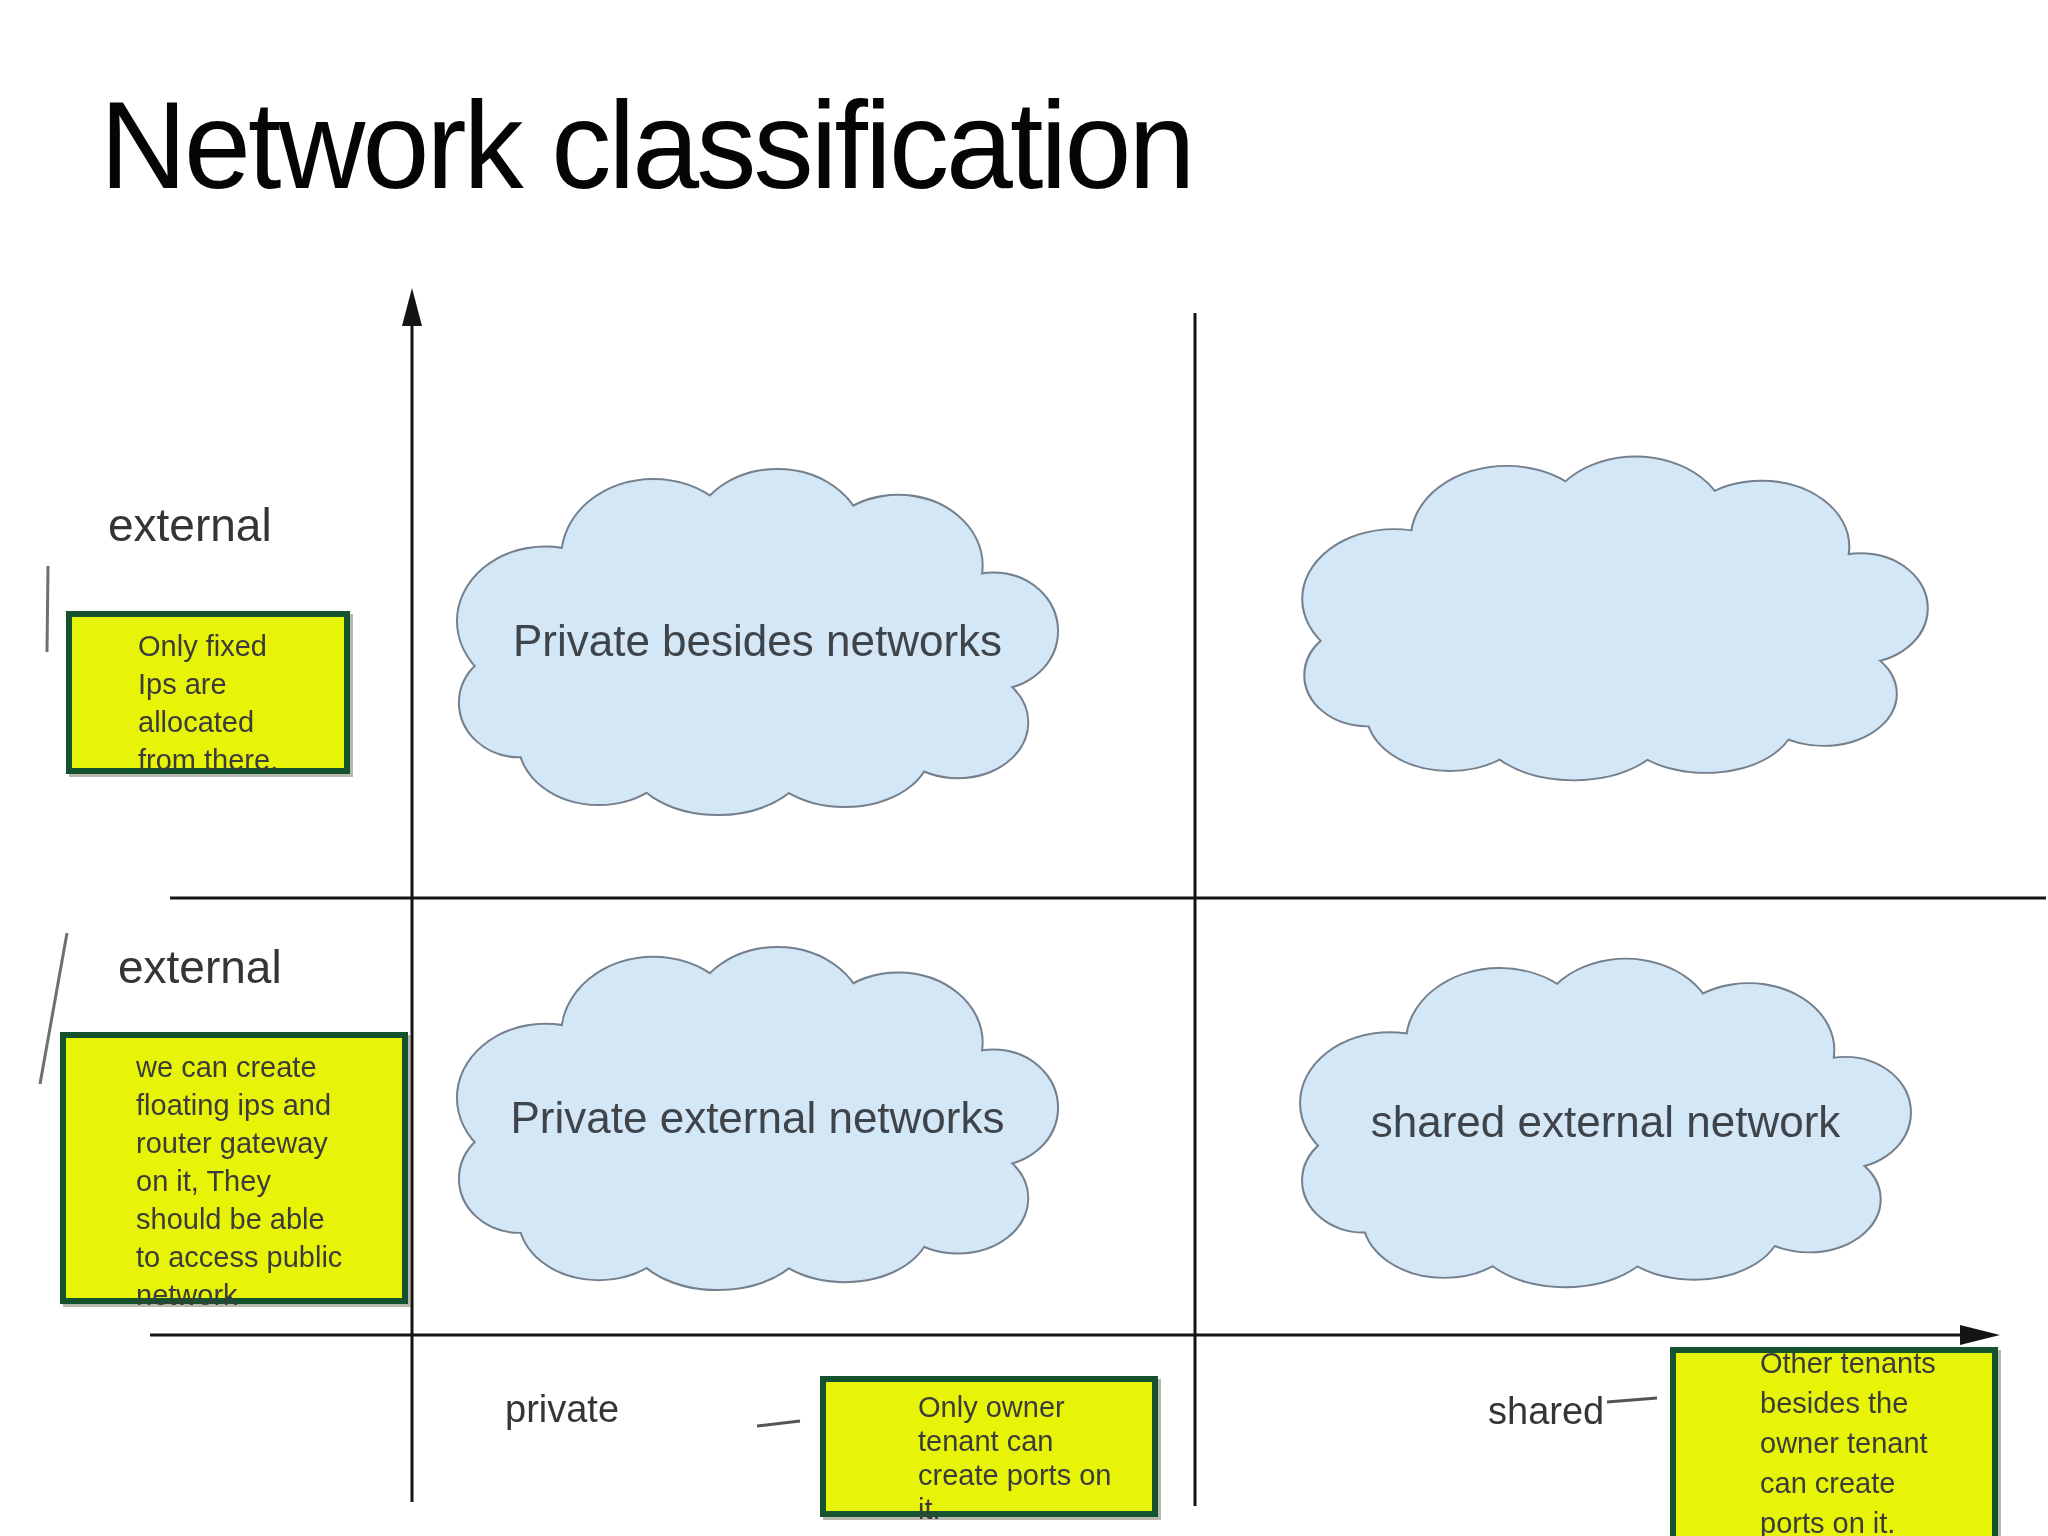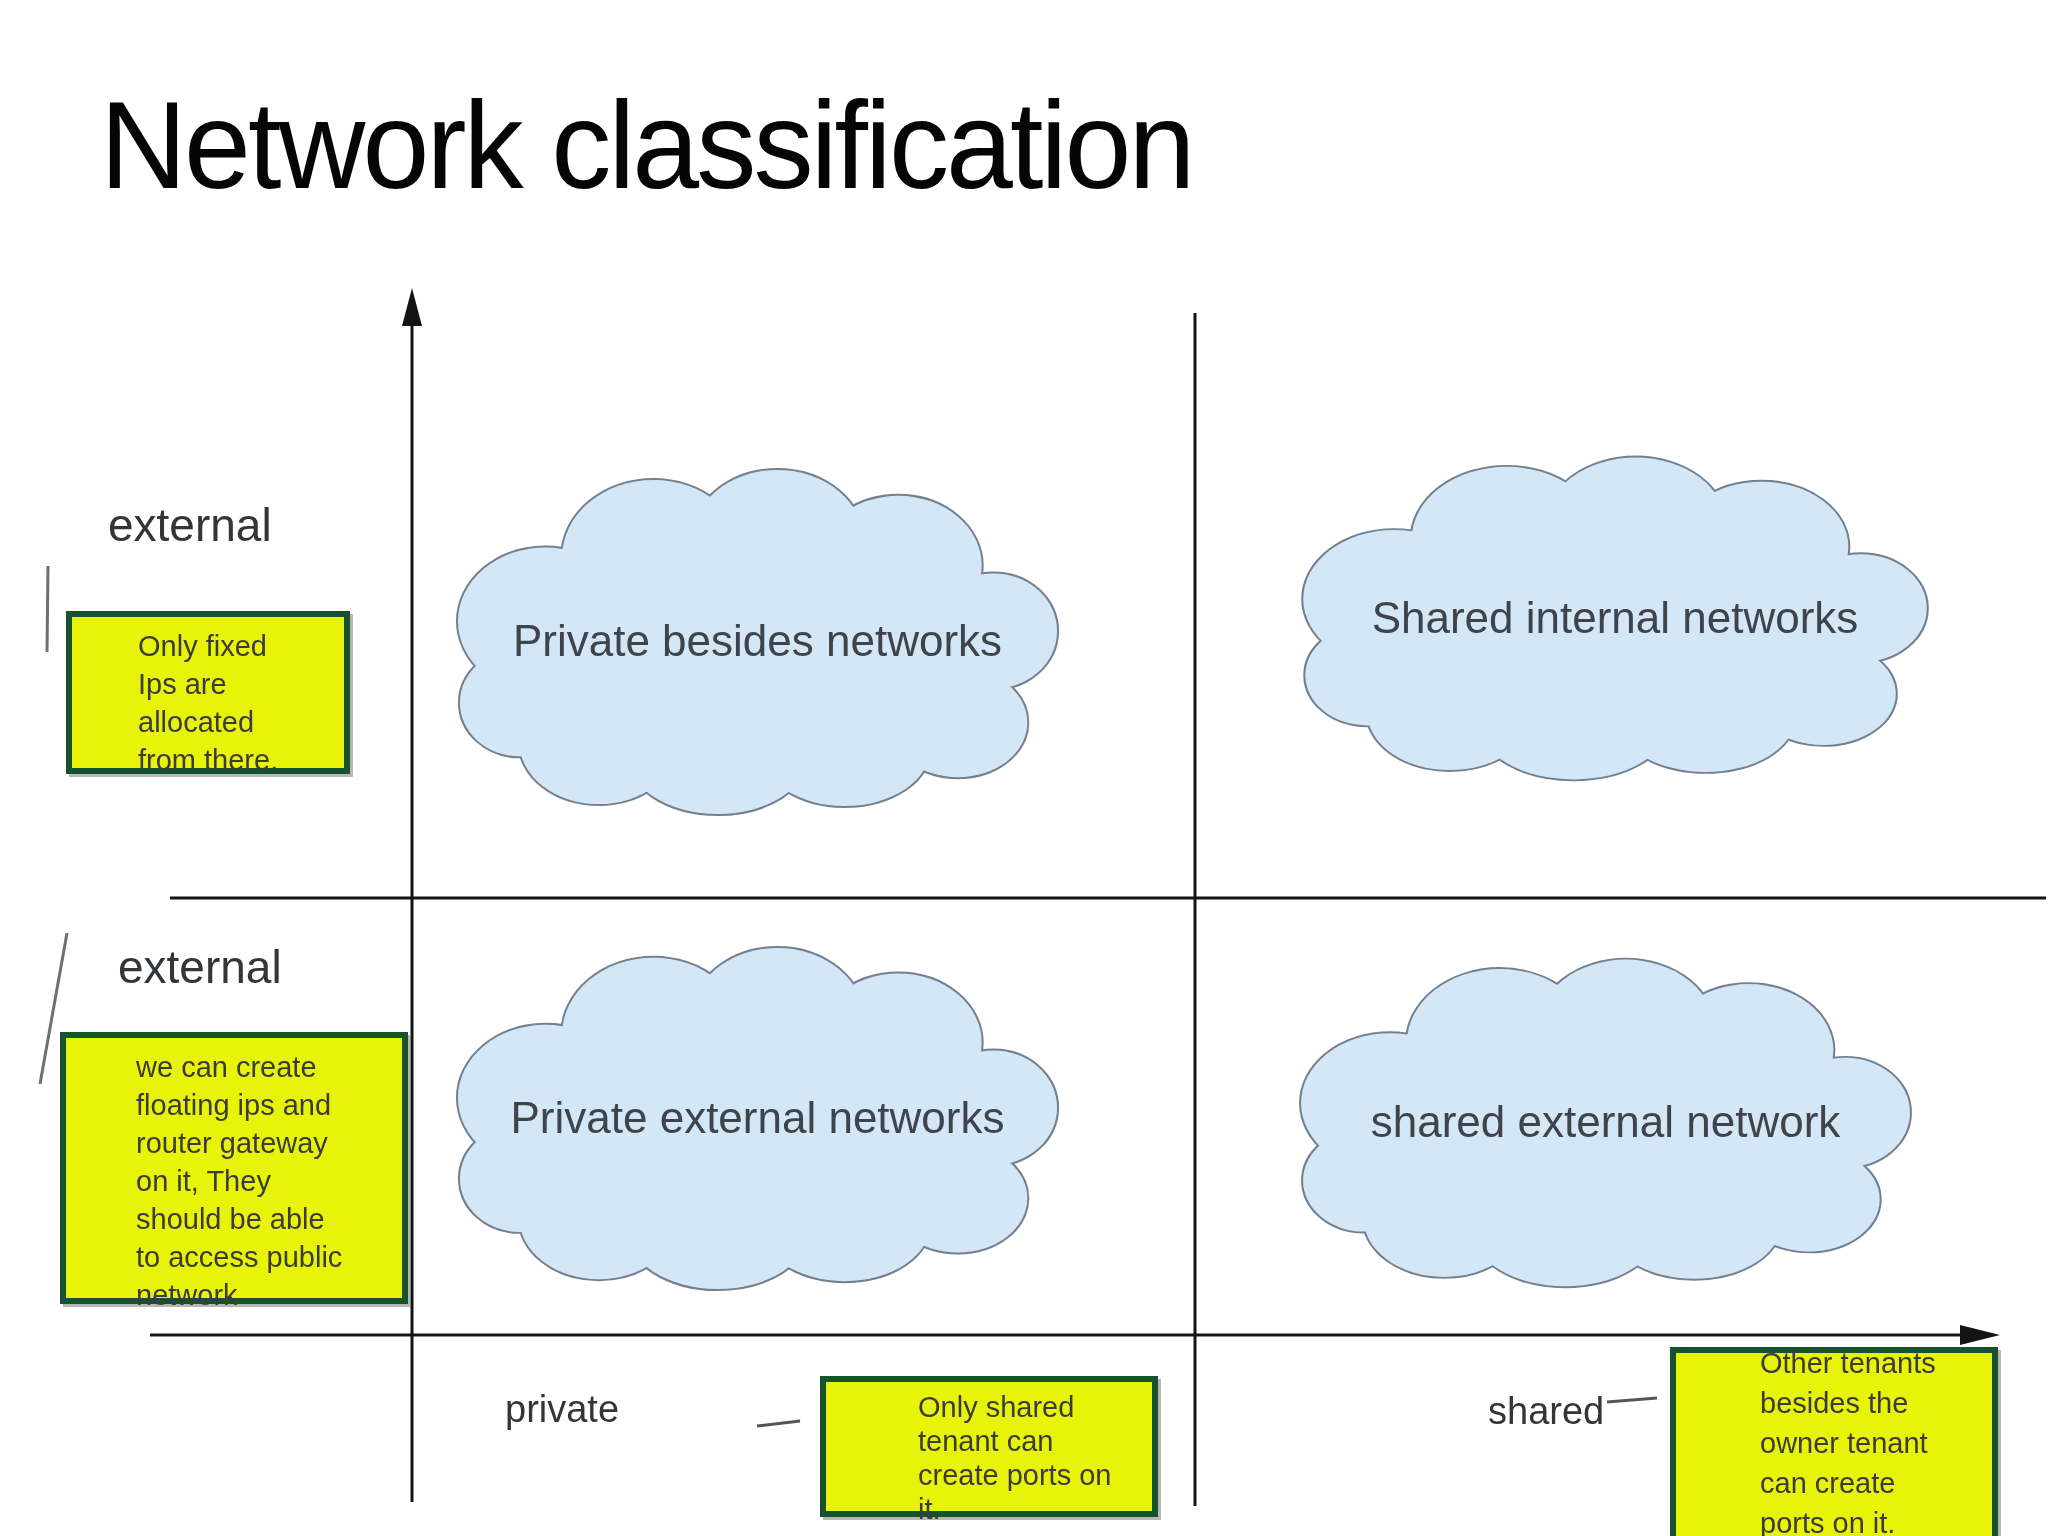--- a/index.html
+++ b/index.html
@@ -116,21 +116,20 @@
           <ellipse cx="70" cy="242" rx="60" ry="54" fill="#d4e7f6"></ellipse>
           <ellipse cx="150" cy="282" rx="80" ry="62" fill="#d4e7f6"></ellipse>
           <ellipse cx="270" cy="294" rx="92" ry="60" fill="#d4e7f6"></ellipse>
           <ellipse cx="398" cy="288" rx="86" ry="58" fill="#d4e7f6"></ellipse>
           <ellipse cx="512" cy="262" rx="70" ry="55" fill="#d4e7f6"></ellipse>
           <ellipse cx="300" cy="190" rx="160" ry="100" fill="#d4e7f6"></ellipse>
           <ellipse cx="150" cy="200" rx="110" ry="85" fill="#d4e7f6"></ellipse>
           <ellipse cx="460" cy="190" rx="110" ry="85" fill="#d4e7f6"></ellipse>
         </g>
       </svg>
-    <span class="lbl">Shared internal networks</span>
   </div>
   <div class="cloud" style="left:450px;top:940px;width:615px;height:355px;">
     <svg class="cloudsvg" viewBox="0 0 620 360" preserveAspectRatio="none">
         <g>
           <ellipse cx="96" cy="160" rx="88" ry="74" fill="#d4e7f6" stroke="#74808e" stroke-width="4"></ellipse>
           <ellipse cx="205" cy="96" rx="92" ry="78" fill="#d4e7f6" stroke="#74808e" stroke-width="4"></ellipse>
           <ellipse cx="330" cy="82" rx="88" ry="74" fill="#d4e7f6" stroke="#74808e" stroke-width="4"></ellipse>
           <ellipse cx="452" cy="104" rx="84" ry="70" fill="#d4e7f6" stroke="#74808e" stroke-width="4"></ellipse>
           <ellipse cx="548" cy="170" rx="64" ry="58" fill="#d4e7f6" stroke="#74808e" stroke-width="4"></ellipse>
           <ellipse cx="70" cy="242" rx="60" ry="54" fill="#d4e7f6" stroke="#74808e" stroke-width="4"></ellipse>
@@ -205,21 +204,21 @@
   <div class="note n2" style="left:60px;top:1032px;width:348px;height:272px;">
     <p>we can create
 floating ips and
 router gateway
 on it, They
 should be able
 to access public
 network</p>
   </div>
   <div class="note n3" style="left:820px;top:1376px;width:338px;height:141px;">
-    <p>Only shared
+    <p>Only owner
 tenant can
 create ports on
 it.</p>
   </div>
   <div class="note n4" style="left:1670px;top:1347px;width:328px;height:196px;">
     <p>Other tenants
 besides the
 owner tenant
 can create
 ports on it.</p>

